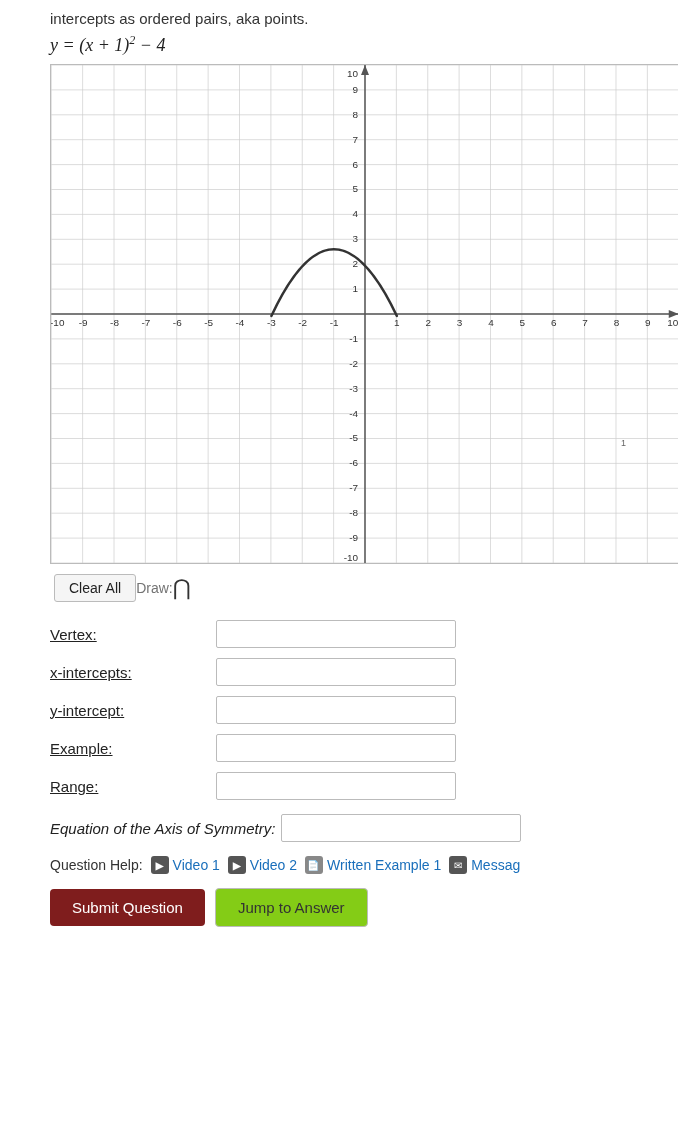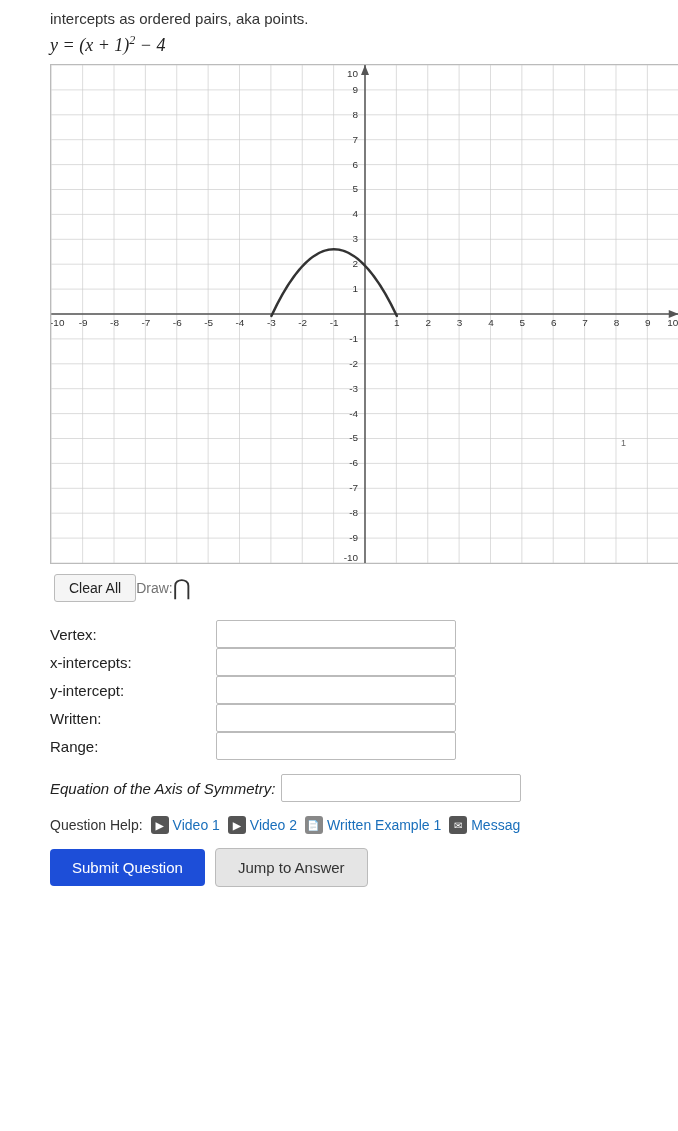--- a/index.html
+++ b/index.html
@@ -62,21 +62,23 @@
     }
     .draw-icon {
       display: inline-block;
       font-size: 22px;
       line-height: 1;
       color: #333;
     }
     .form-section {
       display: flex;
       flex-direction: column;
+      gap: 10px;
       margin-bottom: 14px;
+      text-decoration: underline;
     }
     .form-row {
       display: flex;
       align-items: center;
       gap: 6px;
     }
     .form-label {
       font-size: 15px;
       min-width: 160px;
       white-space: nowrap;
@@ -163,30 +165,30 @@
       background: #555;
       color: #fff;
       font-size: 10px;
     }
     .bottom-row {
       display: flex;
       gap: 10px;
       align-items: center;
     }
     .btn-submit {
-      background: #1d4ed8;
+      background: #7f1d1d;
       color: #fff;
       border: none;
       padding: 10px 22px;
       font-size: 15px;
       border-radius: 4px;
       cursor: pointer;
     }
     .btn-jump {
-      background: #e5e5e5;
+      background: #84cc16;
       color: #333;
       border: 1px solid #bbb;
       padding: 10px 22px;
       font-size: 15px;
       border-radius: 4px;
       cursor: pointer;
     }
     .equation sup {
       font-size: 12px;
     }
@@ -322,21 +324,21 @@
     </div>
     <div class="form-row">
       <span class="form-label">x-intercepts:</span>
       <input class="form-input" type="text" value="" style="">
     </div>
     <div class="form-row">
       <span class="form-label">y-intercept:</span>
       <input class="form-input" type="text" value="" style="">
     </div>
     <div class="form-row">
-      <span class="form-label">Written:</span>
+      <span class="form-label">Example:</span>
       <input class="form-input" type="text" value="" style="">
     </div>
     <div class="form-row">
       <span class="form-label">Range:</span>
       <input class="form-input" type="text" value="" style="">
     </div>
   </div>
 
   <div class="axis-sym-row">
     <span class="axis-sym-label">Equation of the Axis of Symmetry:</span>

